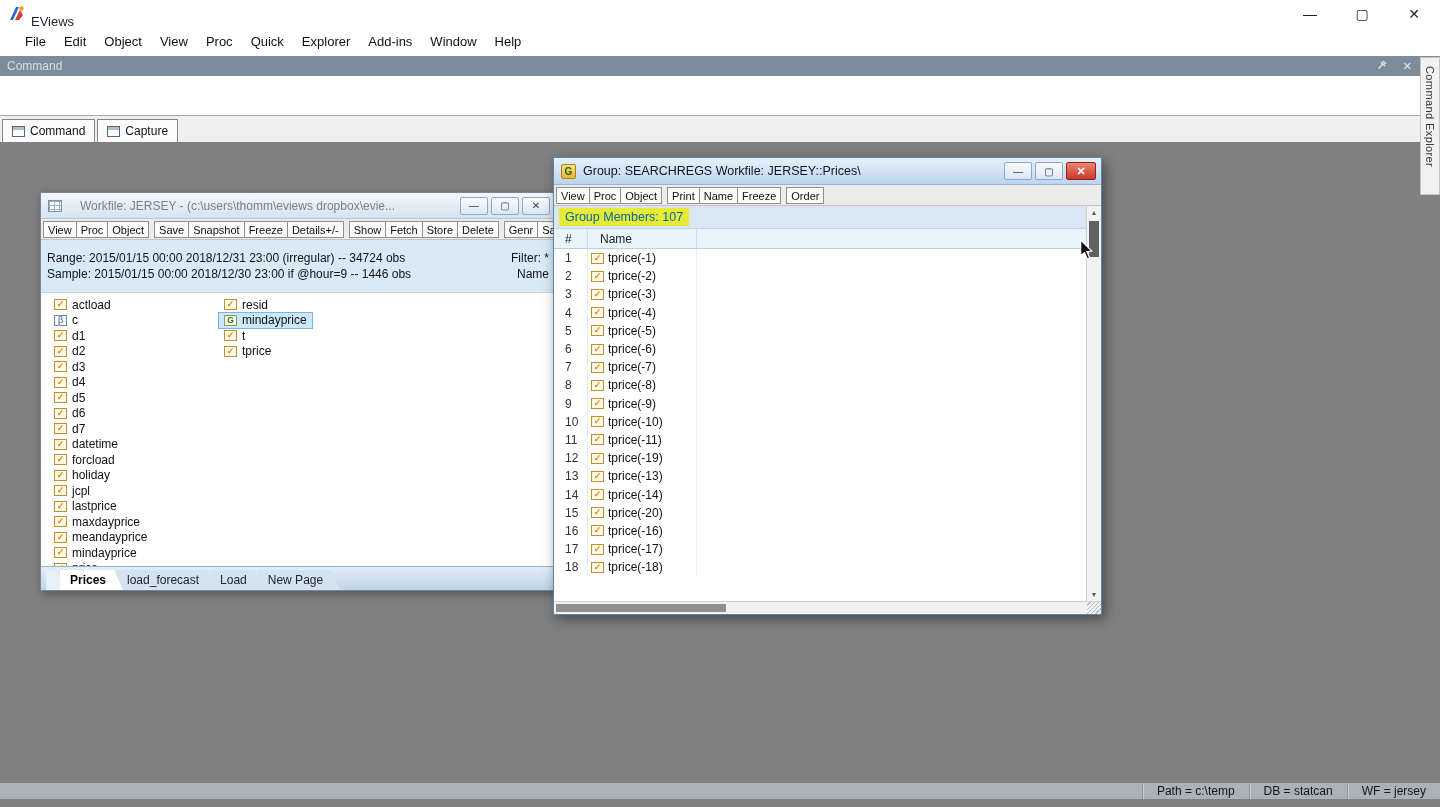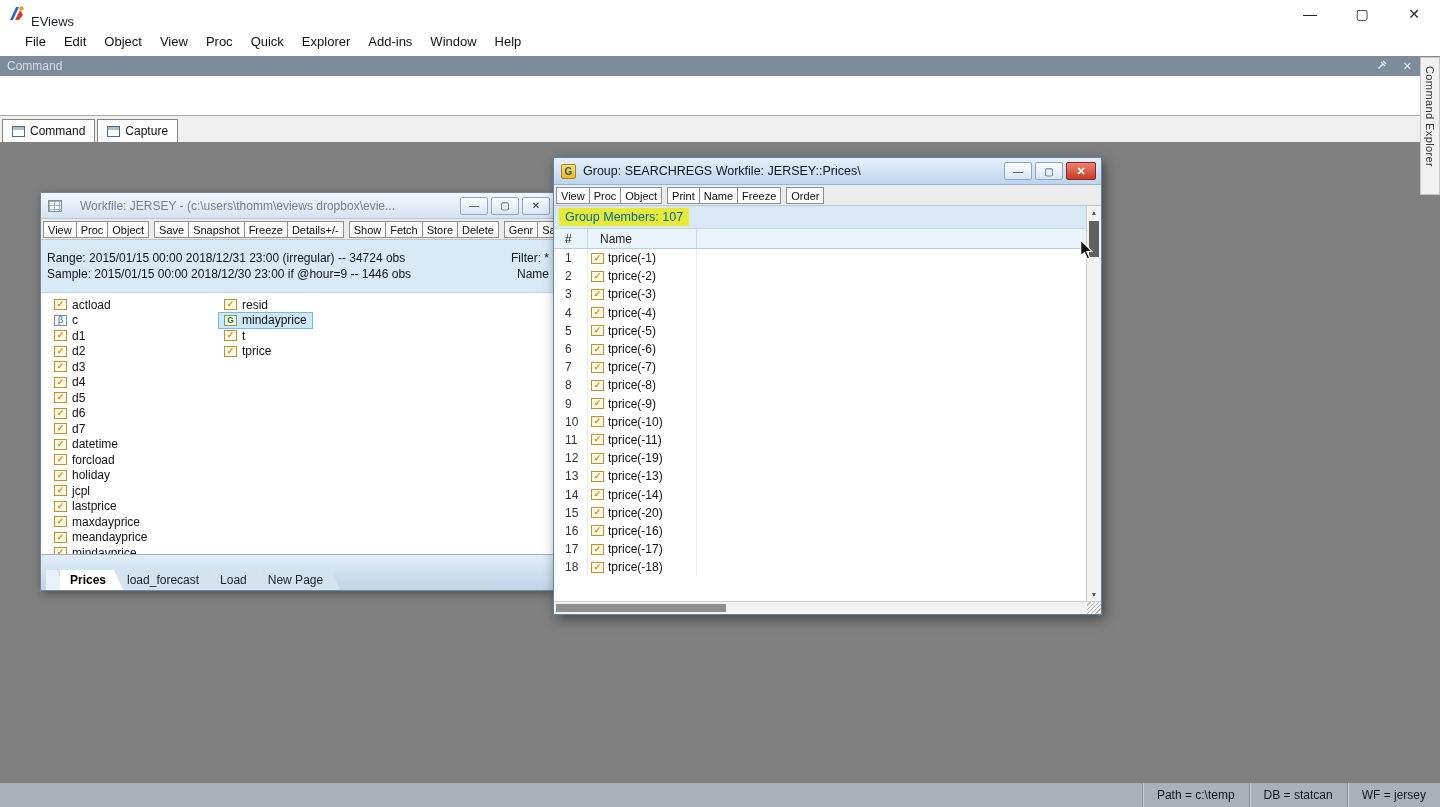--- a/index.html
+++ b/index.html
@@ -26,21 +26,21 @@
   .cmd-tabs { height:26px; background:#efefef; display:flex; align-items:flex-end; padding-left:2px; }
   .cmd-tab { display:flex; align-items:center; gap:5px; background:#fcfcfc; border:1px solid #858585; border-bottom:none; padding:0 9px; font-size:12px; height:23px; margin-right:2px; color:#111; }
   .tab-icon { width:13px; height:11px; border:1px solid #55687a; background:linear-gradient(#a9c0d4 3px, #ffffff 3px); flex:none; }
 
   
   .workspace { position:relative; height:641px; background:#808080; }
 
   .explorer-strip { position:absolute; right:0; top:57px; width:20px; height:138px; background:#f1f1f1; border:1px solid #c6c6c6; display:flex; align-items:flex-start; justify-content:center; padding-top:8px; z-index:40; }
   .explorer-text { writing-mode:vertical-rl; font-size:11px; color:#333; letter-spacing:.4px; }
 
-  .statusbar { height:24px; background:#a9b2ba; display:flex; justify-content:flex-end; align-items:stretch; }
+  .statusbar { height:16px; background:#a9b2ba; display:flex; justify-content:flex-end; align-items:stretch; }
   .status-seg { display:flex; align-items:center; padding:0 14px; font-size:12px; color:#10161c; border-left:1px solid #8b959d; box-shadow:inset 1px 0 0 #c6ced4; white-space:nowrap; }
 
   
   .tb { display:flex; align-items:stretch; background:#ececec; padding:2px 0 1px 2px; white-space:nowrap; overflow:hidden; border-bottom:1px solid #c4c4c4; height:21px; }
   .tb-btn { background:#fbfbfb; border:1px solid #8f8f8f; font-size:11px; color:#111; padding:1px 4px; display:flex; align-items:center; }
   .tb-btn + .tb-btn { margin-left:-1px; }
   .tb-btn.gap { margin-left:5px; }
 
   
   .obj-icon { width:13px; height:11px; border:1px solid #c09030; background:#fffbe9; display:flex; align-items:center; justify-content:center; flex:none; line-height:1; }
@@ -63,21 +63,21 @@
   .info-line { display:flex; justify-content:space-between; font-size:12px; color:#101418; height:16px; line-height:16px; white-space:nowrap; overflow:hidden; }
   .info-line .right { margin-left:10px; }
 
   .wf-list { flex:1; background:#ffffff; position:relative; overflow:hidden; }
   .obj-col { position:absolute; top:4px; }
   .obj-col.c1 { left:8px; }
   .obj-col.c2 { left:178px; }
   .obj-item { display:flex; align-items:center; height:15.5px; gap:5px; font-size:12px; color:#111; padding:0 5px; width:max-content; }
   .obj-item.selected { background:#cde8fb; outline:1px solid #7ab6e0; }
 
-  .wf-tabs { height:36px; background:linear-gradient(#e2edf7,#bfd4e7); display:flex; align-items:flex-end; padding-left:5px; border-top:1px solid #9db2c6; flex:none; }
+  .wf-tabs { height:24px; background:linear-gradient(#e2edf7,#bfd4e7); display:flex; align-items:flex-end; padding-left:5px; border-top:1px solid #9db2c6; flex:none; }
   .page-tab { position:relative; height:20px; line-height:20px; padding:0 17px 0 10px; font-size:12px; color:#223; background:#d4e3f0; clip-path:polygon(0 0, calc(100% - 9px) 0, 100% 100%, 0 100%); margin-right:-6px; }
   .page-tab.active { background:#ffffff; font-weight:bold; color:#000; z-index:2; }
   .page-tab.blank { width:20px; padding:0; background:#e8f0f8; }
 
   
   .gw { position:absolute; left:553px; top:15px; width:549px; height:458px; background:#f0f0f0; border:1px solid #5a86b4; box-shadow:3px 4px 12px rgba(0,0,0,.45); display:flex; flex-direction:column; z-index:5; }
   .gw-titlebar { height:27px; background:linear-gradient(#e6f1fc,#bcd5ef); display:flex; align-items:center; padding:0 5px 0 7px; border-bottom:1px solid #9ab4d0; flex:none; }
   .g-badge { width:15px; height:15px; background:linear-gradient(#ffe080,#f0b62e); border:1px solid #ae7f1e; display:flex; align-items:center; justify-content:center; font-size:10px; font-weight:bold; color:#1d611d; border-radius:2px; flex:none; }
   .gw-title { font-size:12.5px; color:#0e1620; margin-left:7px; flex:1; white-space:nowrap; overflow:hidden; }
 

